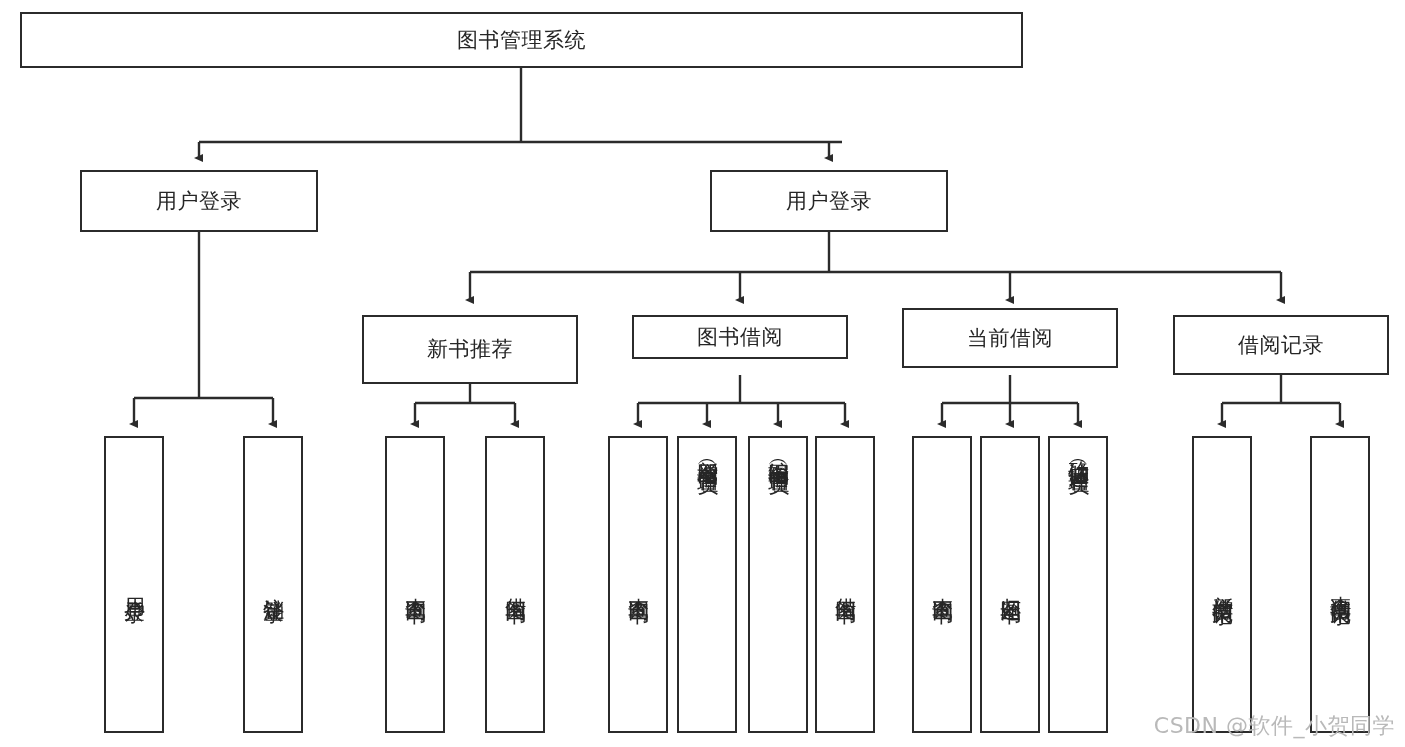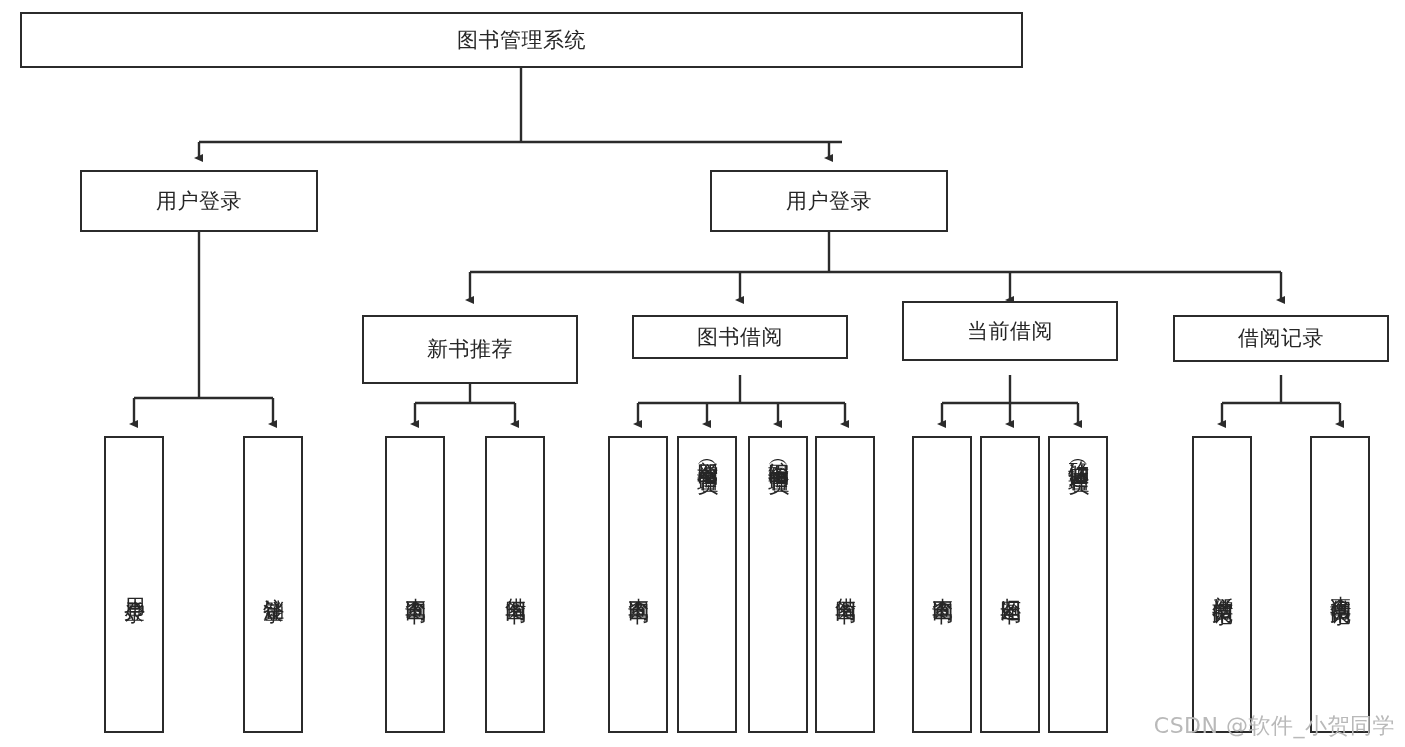--- a/index.html
+++ b/index.html
@@ -143,24 +143,24 @@
   <div class="node horiz" style="left:710px; top:170px; width:238px; height:62px;">
     <span class="node-label">用户登录</span>
   </div>
 
   <div class="node horiz" style="left:362px; top:315px; width:216px; height:69px;">
     <span class="node-label">新书推荐</span>
   </div>
   <div class="node horiz" style="left:632px; top:315px; width:216px; height:44px;">
     <span class="node-label">图书借阅</span>
   </div>
-  <div class="node horiz" style="left:902px; top:301px; width:216px; height:60px;">
+  <div class="node horiz" style="left:902px; top:308px; width:216px; height:60px;">
     <span class="node-label">当前借阅</span>
   </div>
-  <div class="node horiz" style="left:1173px; top:315px; width:216px; height:47px;">
+  <div class="node horiz" style="left:1173px; top:315px; width:216px; height:60px;">
     <span class="node-label">借阅记录</span>
   </div>
 
   <div class="node vert pad-mid" style="left:104px; top:436px; width:60px; height:297px;">
     <span class="node-label">用户登录</span>
   </div>
   <div class="node vert pad-mid" style="left:243px; top:436px; width:60px; height:297px;">
     <span class="node-label">注销登录</span>
   </div>
 

